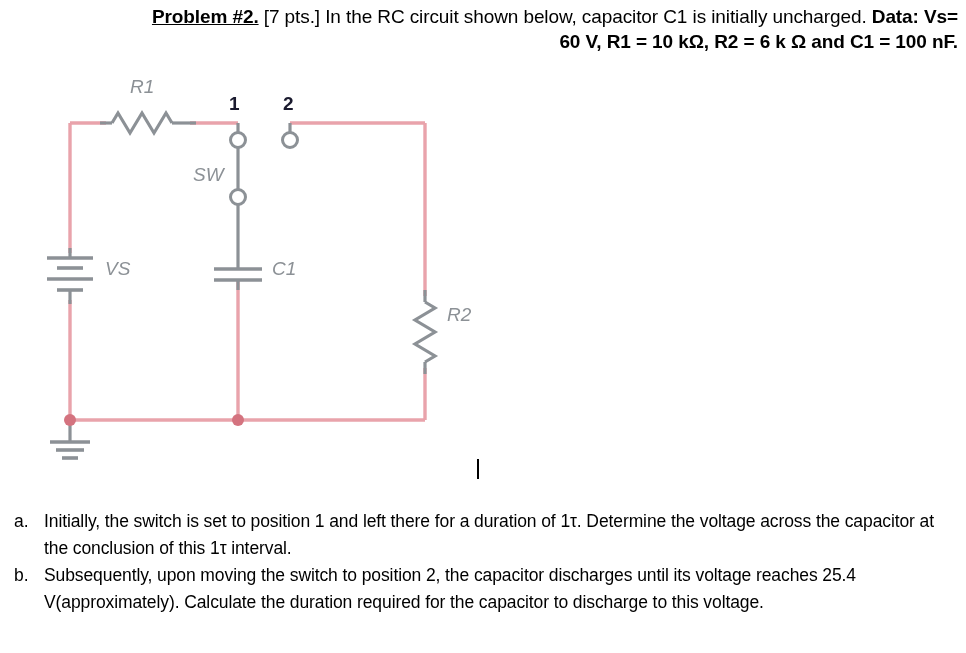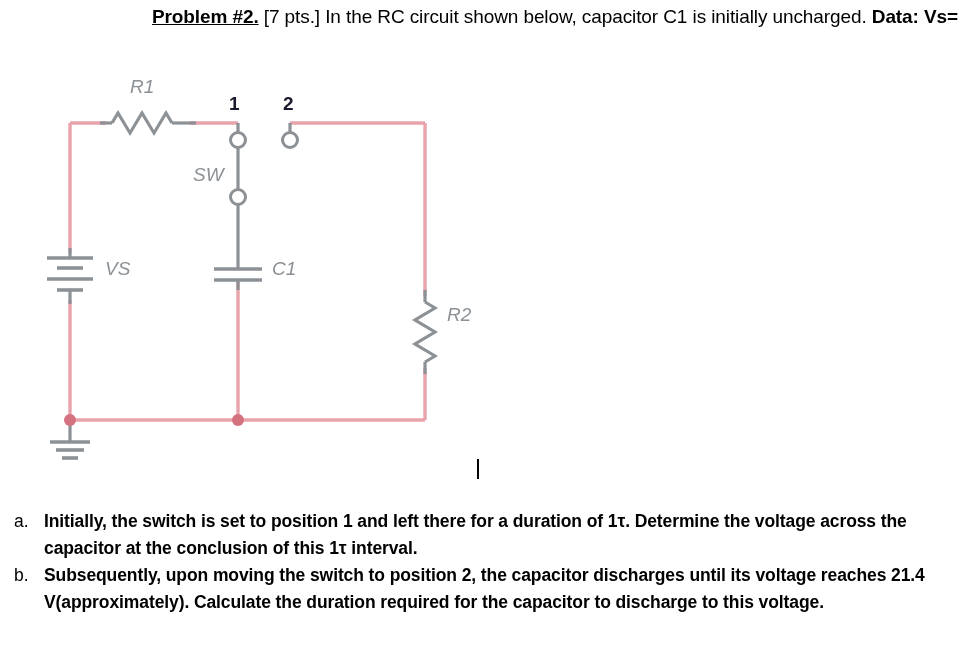--- a/index.html
+++ b/index.html
@@ -55,38 +55,38 @@
     display: flex;
     align-items: flex-start;
   }
   .q-marker {
     width: 30px;
     flex: 0 0 30px;
     text-align: left;
   }
   .q-text {
     flex: 1 1 auto;
-    font-weight: bold;
   }
 
   
   #text-caret {
     position: absolute;
     left: 477px;
     top: 459px;
     width: 2px;
     height: 20px;
     background: #000000;
   }
 </style>
 </head>
 <body>
 
 <div id="problem-header">
   <span class="bold-underline">Problem #2.</span><span> </span><span>[7 pts.]</span><span> In the RC circuit shown below, capacitor C1 is initially uncharged. </span><span class="bold">Data: Vs=</span><br>
+  <span class="bold">60 V, R1 = 10 kΩ, R2 = 6 k Ω and C1 = 100 nF.</span>
 </div>
 
 <div id="circuit-figure">
   <svg id="circuit-svg" width="540" height="420" viewBox="0 0 540 420" xmlns="http://www.w3.org/2000/svg">
 
     <g stroke="#e9a3ab" stroke-width="3.4" fill="none" stroke-linecap="butt">
 
       <path d="M70,55 L106,55"></path>
 
       <path d="M190,55 L238,55"></path>
@@ -168,15 +168,15 @@
 
 <div id="text-caret"></div>
 
 <div id="questions">
   <div class="q-item">
     <span class="q-marker">a.</span>
     <span class="q-text">Initially, the switch is set to position 1 and left there for a duration of 1τ. Determine the voltage across the capacitor at the conclusion of this 1τ interval.</span>
   </div>
   <div class="q-item">
     <span class="q-marker">b.</span>
-    <span class="q-text">Subsequently, upon moving the switch to position 2, the capacitor discharges until its voltage reaches 21.4 V(approximately). Calculate the duration required for the capacitor to discharge to this voltage.</span>
+    <span class="q-text">Subsequently, upon moving the switch to position 2, the capacitor discharges until its voltage reaches 25.4 V(approximately). Calculate the duration required for the capacitor to discharge to this voltage.</span>
   </div>
 </div>
 
 </body></html>

